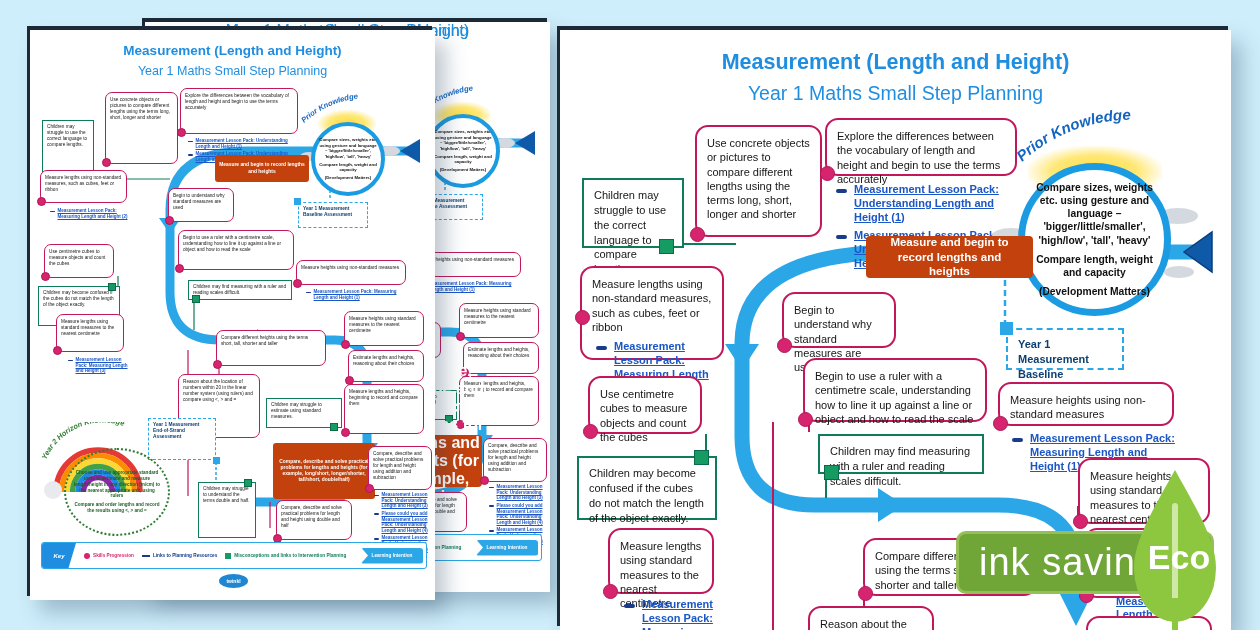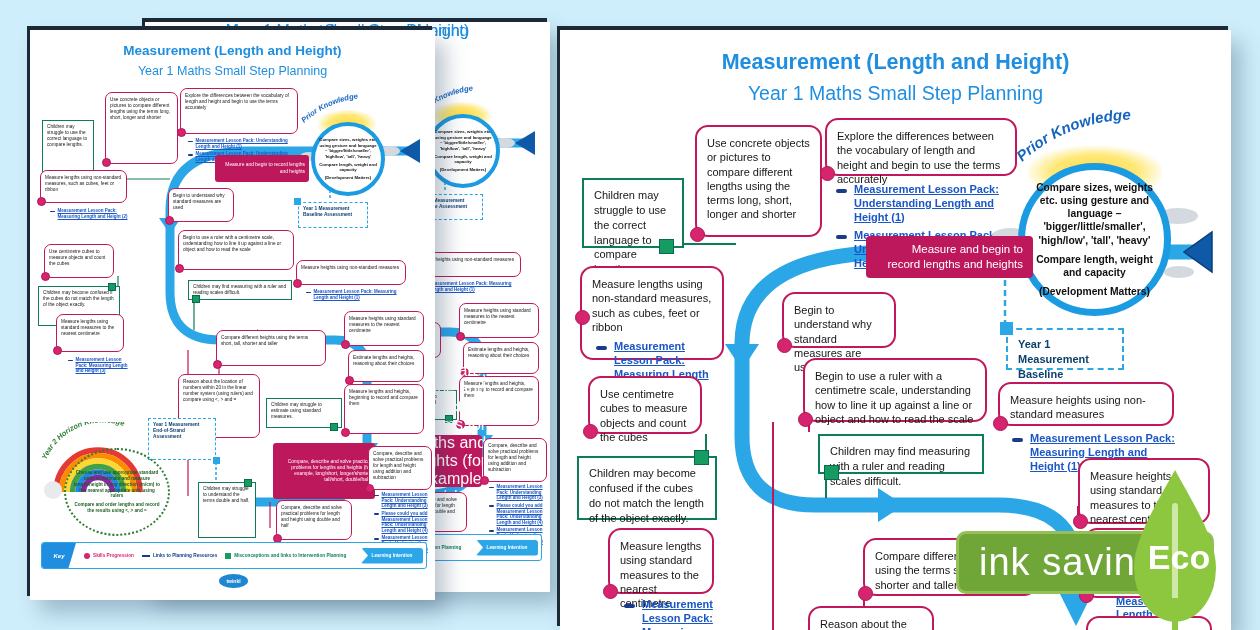--- a/index.html
+++ b/index.html
@@ -11,21 +11,21 @@
   .t1,.t2{position:absolute;left:0;right:0;text-align:center;color:#1f8ee0;}
   .pkb{position:absolute;box-sizing:border-box;background:#fff;border:2.5px solid #c2185b;border-radius:13px;color:#161616;}
   .gnb{position:absolute;box-sizing:border-box;background:#fff;border:2px solid #0e7c5a;color:#161616;}
   .dot{position:absolute;border-radius:50%;background:#d6246e;border:1.5px solid #b01657;}
   .gsq{position:absolute;background:#169b62;border:1.5px solid #0a6b4c;}
   .bsq{position:absolute;background:#2ba7e8;}
   .lg{position:absolute;}
   .li{display:flex;align-items:flex-start;}
   .dsh{flex:0 0 auto;background:#1a3a8c;border-radius:2px;}
   .lnk{color:#1a56c5;text-decoration:underline;font-weight:bold;}
-  .ban{position:absolute;background:#be185d;color:#fff;font-weight:normal;text-align:right;
+  .ban{position:absolute;background:#c2410c;color:#fff;font-weight:bold;text-align:center;
        display:flex;align-items:center;justify-content:center;border-radius:4px;}
   .dbx{position:absolute;box-sizing:border-box;border:2px dashed #2ba7e8;color:#0d3f70;font-weight:bold;background:#fff;}
   .circ{position:absolute;box-sizing:border-box;background:#fff;border-radius:50%;border:solid #1b9be2;
         color:#101010;font-weight:bold;text-align:center;display:flex;flex-direction:column;justify-content:center;}
   .sun{position:absolute;background:radial-gradient(ellipse at center,#ffd93b 0%,#ffe878 45%,rgba(255,232,120,0) 75%);}
   .cld{position:absolute;background:#d3d9df;border-radius:50%;}
   
   .main .t1{top:20px;font-size:21.5px;font-weight:bold;}
   .main .t2{top:52px;font-size:19.5px;}
   .pk2{padding:9px 10px;font-size:11px;line-height:1.3;}

